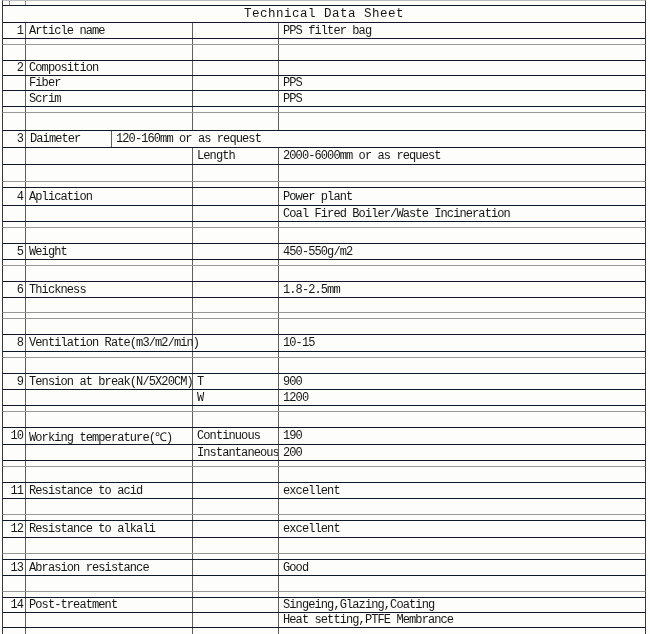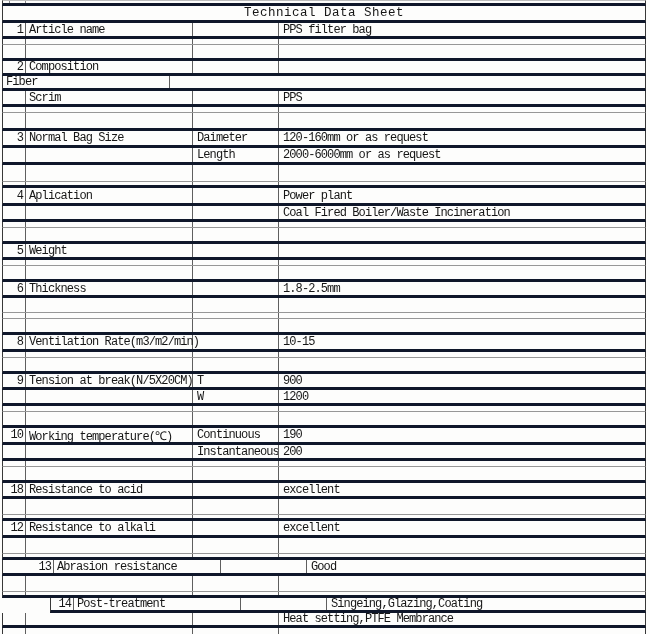--- a/index.html
+++ b/index.html
@@ -13,21 +13,21 @@
   .sheet{
     position:absolute;left:2px;top:0;width:644px;
   }
   .row{
     display:flex;
     box-sizing:border-box;
     border-left:1px solid #383838;
     border-right:1px solid #383838;
     background:transparent;
   }
-  .row.bb-dark{border-bottom:3px solid #0f172a;}
+  .row.bb-dark{border-bottom:1px solid #0f172a;}
   .row.bb-gray{border-bottom:1px solid #979797;}
   .row.sliver{border-top:1px solid #bdbdbd;}
   .cell{
     box-sizing:border-box;
     height:100%;
     display:flex;align-items:center;
     overflow:hidden;white-space:nowrap;
     font-size:12px;letter-spacing:-0.9px;
     color:#161616;
   }
@@ -71,21 +71,21 @@
         <div class="cell c-label"></div>
         <div class="cell c-mid"></div>
         <div class="cell c-val"></div>
       </div>
       <div class="row item bb-dark" style="height: 15px;">
         <div class="cell c-num">2</div>
         <div class="cell c-label spill">Composition</div>
         <div class="cell c-mid"></div>
         <div class="cell c-val"></div>
       </div>
-      <div class="row sub bb-dark" style="height: 15px; flex-direction: column;">
+      <div class="row sub bb-dark" style="height: 15px;">
         <div class="cell c-num"></div>
         <div class="cell c-label spill">Fiber</div>
         <div class="cell c-mid"></div>
         <div class="cell c-val">PPS</div>
       </div>
       <div class="row sub bb-dark" style="height: 16px; align-items: center;">
         <div class="cell c-num"></div>
         <div class="cell c-label spill">Scrim</div>
         <div class="cell c-mid"></div>
         <div class="cell c-val">PPS</div>
@@ -97,21 +97,20 @@
         <div class="cell c-val"></div>
       </div>
       <div class="row empty bb-dark" style="height: 18px;">
         <div class="cell c-num"></div>
         <div class="cell c-label"></div>
         <div class="cell c-mid"></div>
         <div class="cell c-val"></div>
       </div>
       <div class="row item bb-dark" style="height: 17px;">
         <div class="cell c-num">3</div>
-        <div class="cell c-label">Normal Bag Size</div>
         <div class="cell c-mid">Daimeter</div>
         <div class="cell c-val">120-160mm or as request</div>
       </div>
       <div class="row sub bb-dark" style="height: 17px;">
         <div class="cell c-num"></div>
         <div class="cell c-label"></div>
         <div class="cell c-mid">Length</div>
         <div class="cell c-val">2000-6000mm or as request</div>
       </div>
       <div class="row empty bb-gray" style="height: 17px;">
@@ -147,20 +146,21 @@
       <div class="row empty bb-dark" style="height: 16px;">
         <div class="cell c-num"></div>
         <div class="cell c-label"></div>
         <div class="cell c-mid"></div>
         <div class="cell c-val"></div>
       </div>
       <div class="row item bb-dark" style="height: 16px;">
         <div class="cell c-num">5</div>
         <div class="cell c-label spill">Weight</div>
         <div class="cell c-mid"></div>
+        <div class="cell c-val">450-550g/m2</div>
       </div>
       <div class="row thin bb-gray" style="height: 6px;">
         <div class="cell c-num"></div>
         <div class="cell c-label"></div>
         <div class="cell c-mid"></div>
         <div class="cell c-val"></div>
       </div>
       <div class="row empty bb-dark" style="height: 16px;">
         <div class="cell c-num"></div>
         <div class="cell c-label"></div>
@@ -251,21 +251,21 @@
         <div class="cell c-mid"></div>
         <div class="cell c-val"></div>
       </div>
       <div class="row empty bb-dark" style="height: 16px;">
         <div class="cell c-num"></div>
         <div class="cell c-label"></div>
         <div class="cell c-mid"></div>
         <div class="cell c-val"></div>
       </div>
       <div class="row item bb-dark" style="height: 16px;">
-        <div class="cell c-num">18</div>
+        <div class="cell c-num">11</div>
         <div class="cell c-label spill">Resistance to acid</div>
         <div class="cell c-mid"></div>
         <div class="cell c-val">excellent</div>
       </div>
       <div class="row empty bb-gray" style="height: 16px;">
         <div class="cell c-num"></div>
         <div class="cell c-label"></div>
         <div class="cell c-mid"></div>
         <div class="cell c-val"></div>
       </div>
@@ -286,39 +286,39 @@
         <div class="cell c-label"></div>
         <div class="cell c-mid"></div>
         <div class="cell c-val"></div>
       </div>
       <div class="row thin bb-dark" style="height: 6px;">
         <div class="cell c-num"></div>
         <div class="cell c-label"></div>
         <div class="cell c-mid"></div>
         <div class="cell c-val"></div>
       </div>
-      <div class="row item bb-dark" style="height: 16px; padding-left: 28px;">
+      <div class="row item bb-dark" style="height: 16px;">
         <div class="cell c-num">13</div>
         <div class="cell c-label spill">Abrasion resistance</div>
         <div class="cell c-mid"></div>
         <div class="cell c-val">Good</div>
       </div>
       <div class="row empty bb-gray" style="height: 16px;">
         <div class="cell c-num"></div>
         <div class="cell c-label"></div>
         <div class="cell c-mid"></div>
         <div class="cell c-val"></div>
       </div>
       <div class="row thin bb-dark" style="height: 6px;">
         <div class="cell c-num"></div>
         <div class="cell c-label"></div>
         <div class="cell c-mid"></div>
         <div class="cell c-val"></div>
       </div>
-      <div class="row item bb-dark" style="height: 15px; margin-left: 48px;">
+      <div class="row item bb-dark" style="height: 15px;">
         <div class="cell c-num">14</div>
         <div class="cell c-label spill">Post-treatment</div>
         <div class="cell c-mid"></div>
         <div class="cell c-val">Singeing,Glazing,Coating</div>
       </div>
       <div class="row sub bb-dark" style="height: 15px; justify-content: center;">
         <div class="cell c-num"></div>
         <div class="cell c-label"></div>
         <div class="cell c-mid"></div>
         <div class="cell c-val">Heat setting,PTFE Membrance</div>

